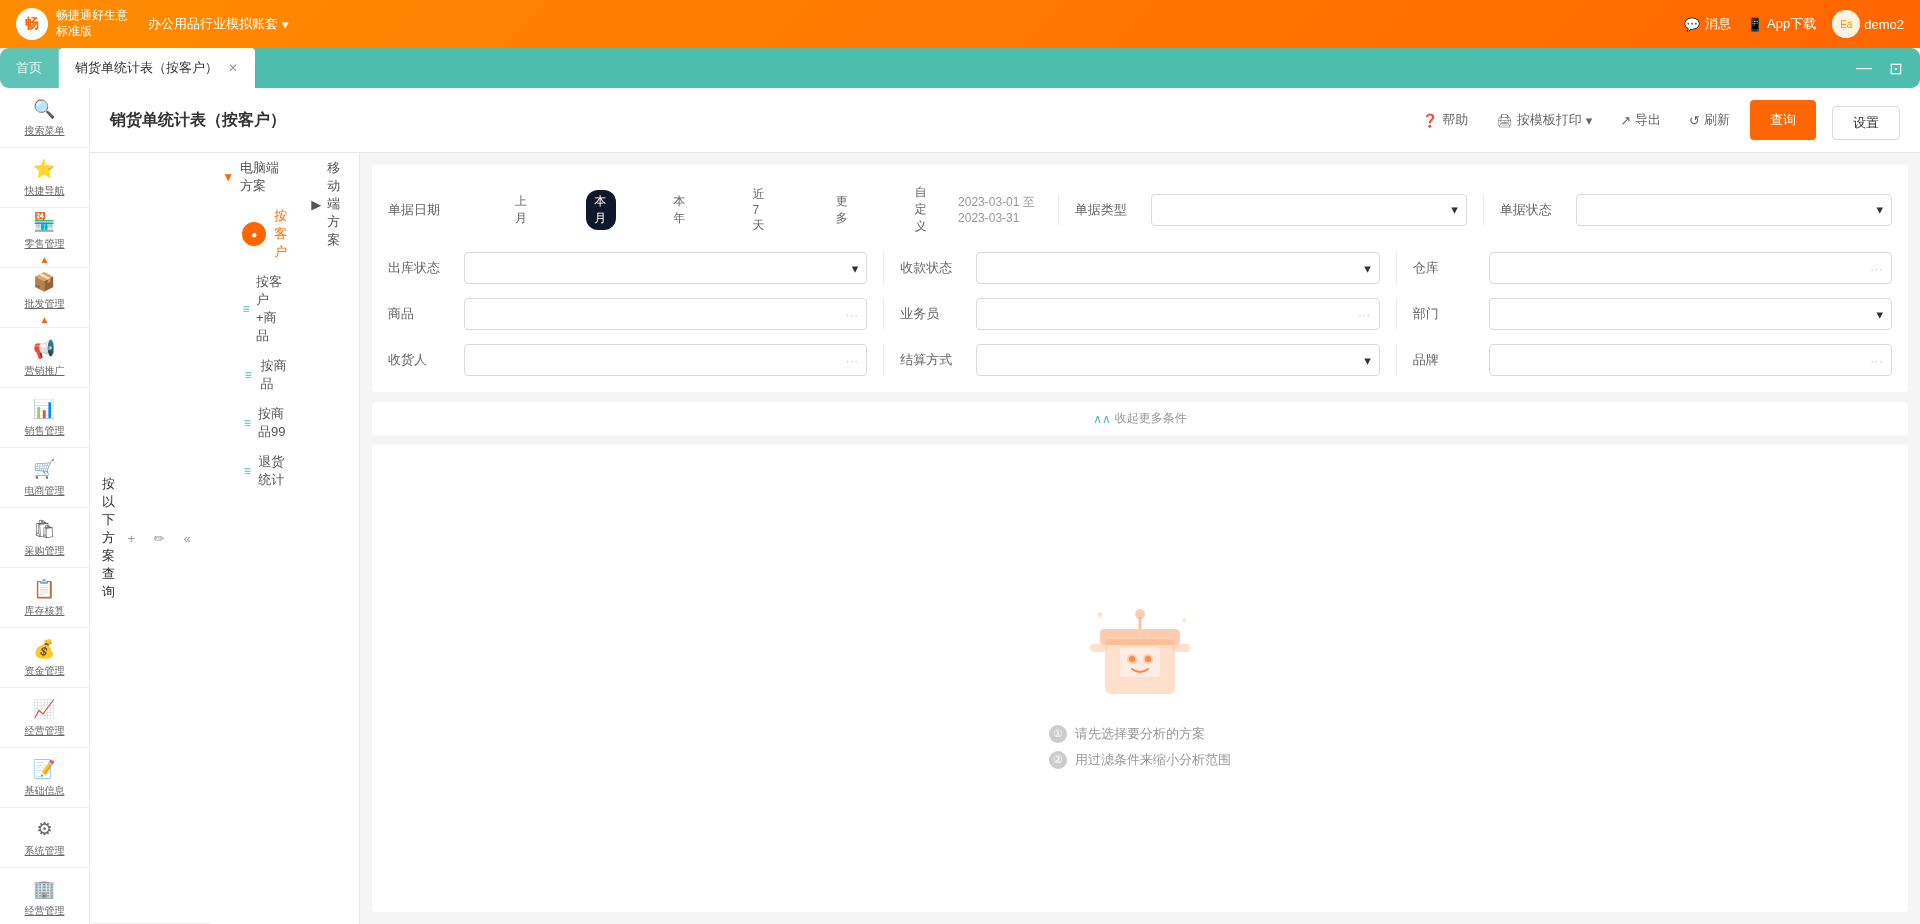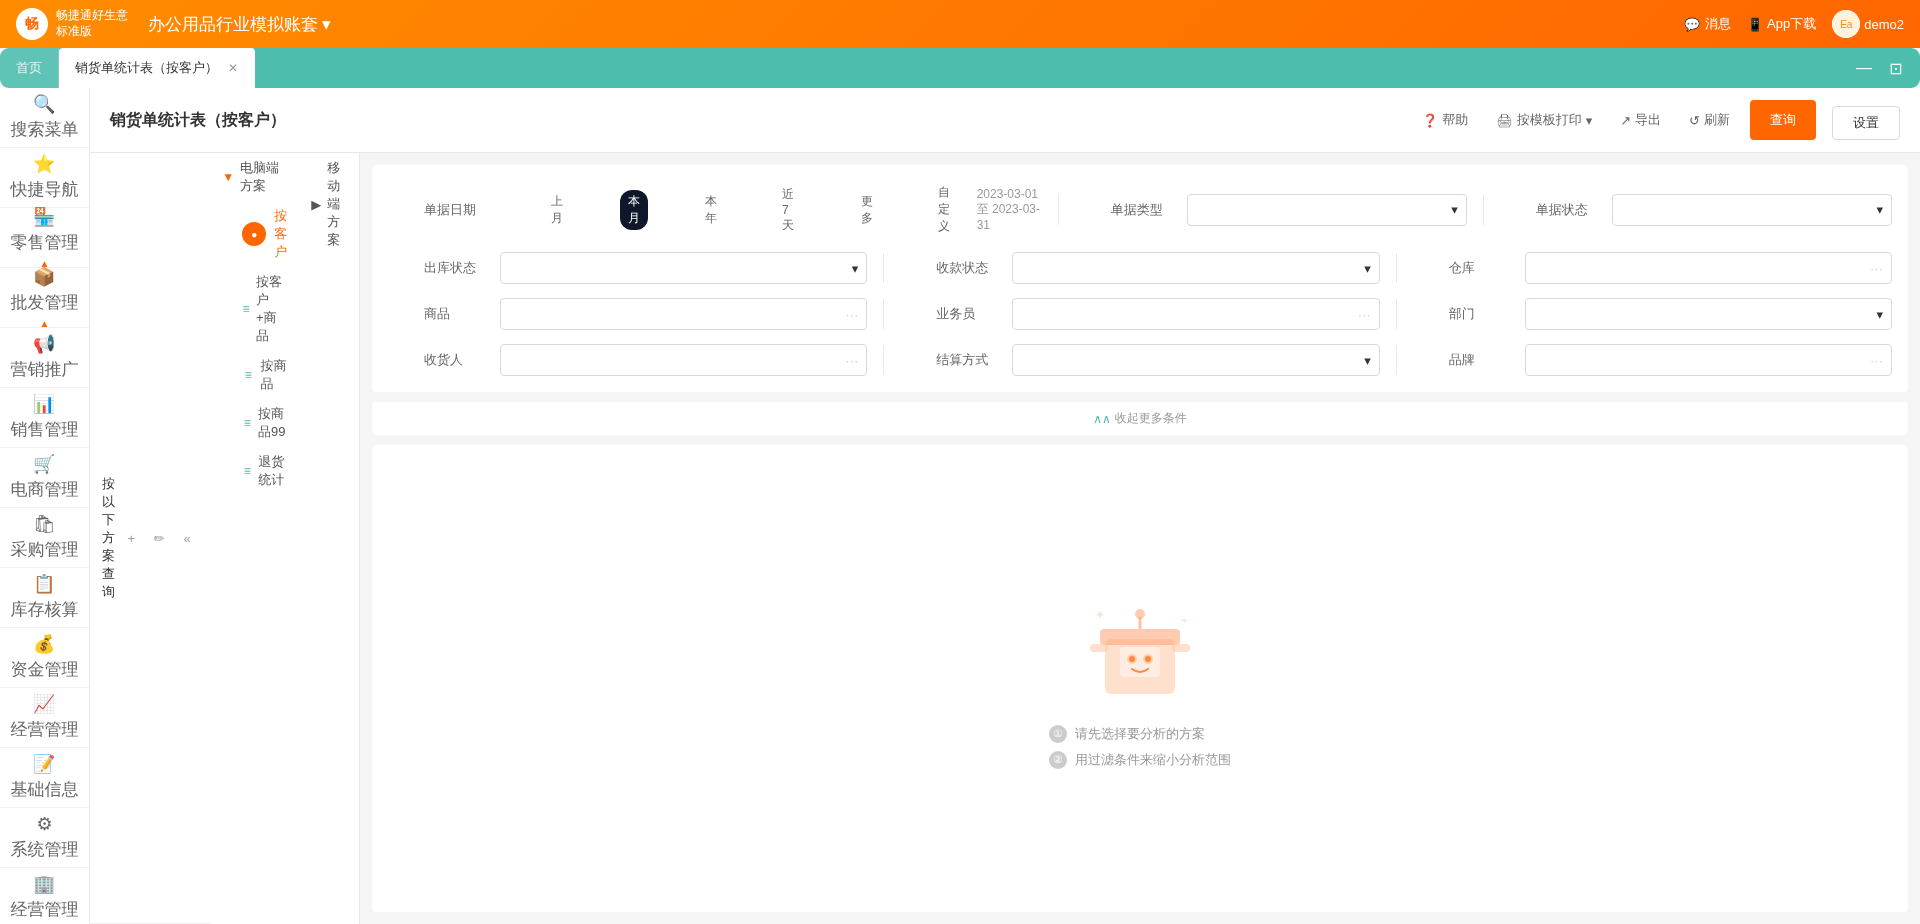--- a/index.html
+++ b/index.html
@@ -4,42 +4,42 @@
   <style>
     * { margin: 0; padding: 0; box-sizing: border-box; }
     body { font-family: 'Microsoft YaHei', Arial, sans-serif; font-size: 13px; background: #f5f5f5; color: #333; width: 1920px; height: 924px; overflow: hidden; display: flex; flex-direction: column; }
 
     
     .top-bar { height: 48px; background: linear-gradient(135deg, #ff8c00, #ff6600); display: flex; align-items: center; justify-content: space-between; padding: 0 16px; }
     .top-bar-left { display: flex; align-items: center; gap: 12px; }
     .logo-area { display: flex; align-items: center; gap: 8px; }
     .logo-icon { width: 32px; height: 32px; background: white; border-radius: 50%; display: flex; align-items: center; justify-content: center; font-size: 14px; color: #ff6600; font-weight: bold; }
     .logo-text { color: white; font-size: 12px; line-height: 1.3; }
-    .app-selector { display: flex; align-items: center; gap: 4px; color: white; font-size: 17px; cursor: pointer; padding: 4px 8px; border-radius: 4px; }
+    .app-selector { display: flex; align-items: center; gap: 4px; color: white; font-size: 13px; cursor: pointer; padding: 4px 8px; border-radius: 4px; }
     .top-bar-right { display: flex; align-items: center; gap: 16px; color: white; font-size: 13px; }
     .top-bar-right-item { display: flex; align-items: center; gap: 4px; cursor: pointer; }
     .avatar { width: 28px; height: 28px; border-radius: 50%; background: #fff3e0; display: flex; align-items: center; justify-content: center; font-size: 11px; color: #ff6600; overflow: hidden; }
 
     
     .tab-bar { height: 40px; background: #4dbdad; display: flex; align-items: center; padding: 0 0; border-radius: 9px; }
     .tab-item { height: 40px; display: flex; align-items: center; gap: 6px; padding: 0 16px; cursor: pointer; font-size: 13px; color: rgba(255,255,255,0.85); border-right: 1px solid rgba(255,255,255,0.2); }
     .tab-item.home { background: rgba(255,255,255,0.1); }
     .tab-item.active { background: white; color: #333; border-radius: 4px 4px 0 0; }
     .tab-close { font-size: 12px; color: #999; cursor: pointer; margin-left: 4px; }
     .tab-bar-actions { margin-left: auto; display: flex; align-items: center; gap: 8px; padding: 0 12px; }
     .tab-action-btn { width: 24px; height: 24px; display: flex; align-items: center; justify-content: center; cursor: pointer; color: white; font-size: 16px; }
 
     
     .main-layout { display: flex; flex: 1; overflow: hidden; }
 
     
     .sidebar { width: 90px; background: white; border-right: 1px solid #e8e8e8; display: flex; flex-direction: column; overflow-y: auto; }
     .sidebar-item { display: flex; flex-direction: column; align-items: center; justify-content: center; padding: 14px 4px; cursor: pointer; color: #666; font-size: 12px; gap: 4px; border-bottom: 1px solid #f0f0f0; min-height: 60px; }
     .sidebar-item .icon { font-size: 18px; }
-    .sidebar-item .label { font-size: 17px; text-align: left; line-height: 1.3; }
+    .sidebar-item .label { font-size: 10px; text-align: left; line-height: 1.3; text-decoration: underline; }
 
     
     .content-area { flex: 1; display: flex; flex-direction: column; overflow: hidden; }
 
     
     .page-header { display: flex; align-items: center; justify-content: space-between; padding: 12px 20px; background: white; border-bottom: 1px solid #e8e8e8; }
     .page-title { font-size: 16px; font-weight: bold; color: #333; }
     .page-actions { display: flex; align-items: center; gap: 12px; }
     .page-action-btn { display: flex; align-items: center; gap: 4px; color: #666; font-size: 13px; cursor: pointer; padding: 4px 8px; border-radius: 4px; }
 
@@ -64,21 +64,21 @@
     .mobile-section { display: flex; align-items: center; gap: 6px; padding: 6px 12px; cursor: pointer; color: #555; font-size: 13px; }
 
     
     .right-panel { flex: 1; display: flex; flex-direction: column; overflow: hidden; background: #f5f5f5; padding: 12px; gap: 10px; }
 
     
     .filter-panel { background: white; border-radius: 4px; padding: 16px; }
     .filter-row { display: flex; align-items: center; gap: 0; margin-bottom: 14px; }
     .filter-row:last-child { margin-bottom: 0; }
     .filter-item { display: flex; align-items: center; flex: 1; min-width: 0; }
-    .filter-label { color: #666; font-size: 13px; white-space: nowrap; margin-right: 8px; min-width: 60px; margin-left: 36px; }
+    .filter-label { color: #666; font-size: 13px; white-space: nowrap; margin-right: 8px; min-width: 60px; }
     .filter-control { flex: 1; min-width: 0; }
     .filter-select { width: 100%; border: 1px solid #d9d9d9; border-radius: 4px; padding: 5px 8px; font-size: 13px; display: flex; align-items: center; justify-content: space-between; cursor: pointer; background: white; color: #333; height: 32px; }
     .date-filter { display: flex; align-items: center; gap: 0; }
     .date-tabs { display: flex; align-items: center; gap: 6px; }
     .date-tab { padding: 3px 8px; border-radius: 3px; cursor: pointer; font-size: 12px; color: #666; margin-left: 43px; }
     .date-tab.active { background: #0f172a; color: white; border-radius: 12px; }
     .date-range { font-size: 12px; color: #999; margin-left: 8px; }
     .divider-v { width: 1px; background: #e8e8e8; height: 30px; margin: 0 16px; }
 
     .collapse-bar { display: flex; align-items: center; justify-content: center; background: white; border-radius: 4px; padding: 8px; cursor: pointer; color: #999; font-size: 12px; gap: 4px; }

